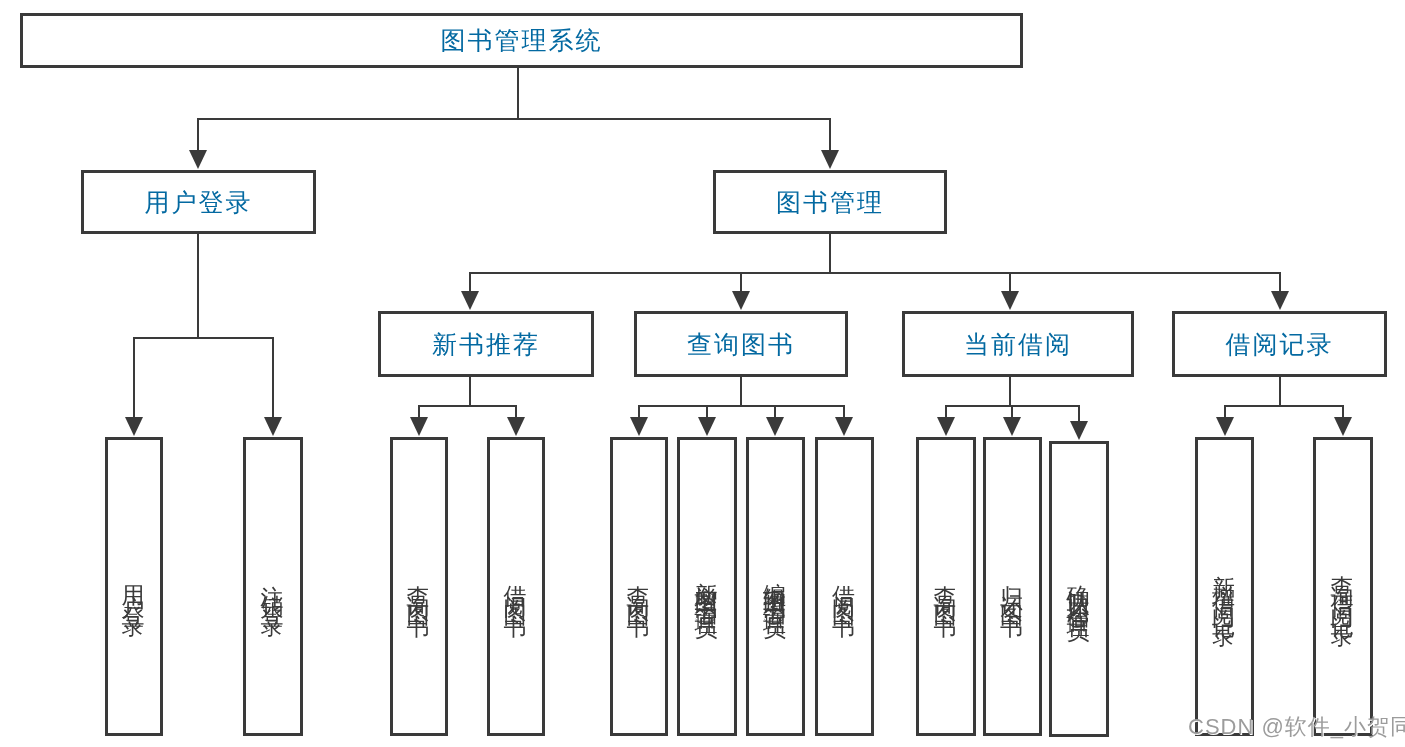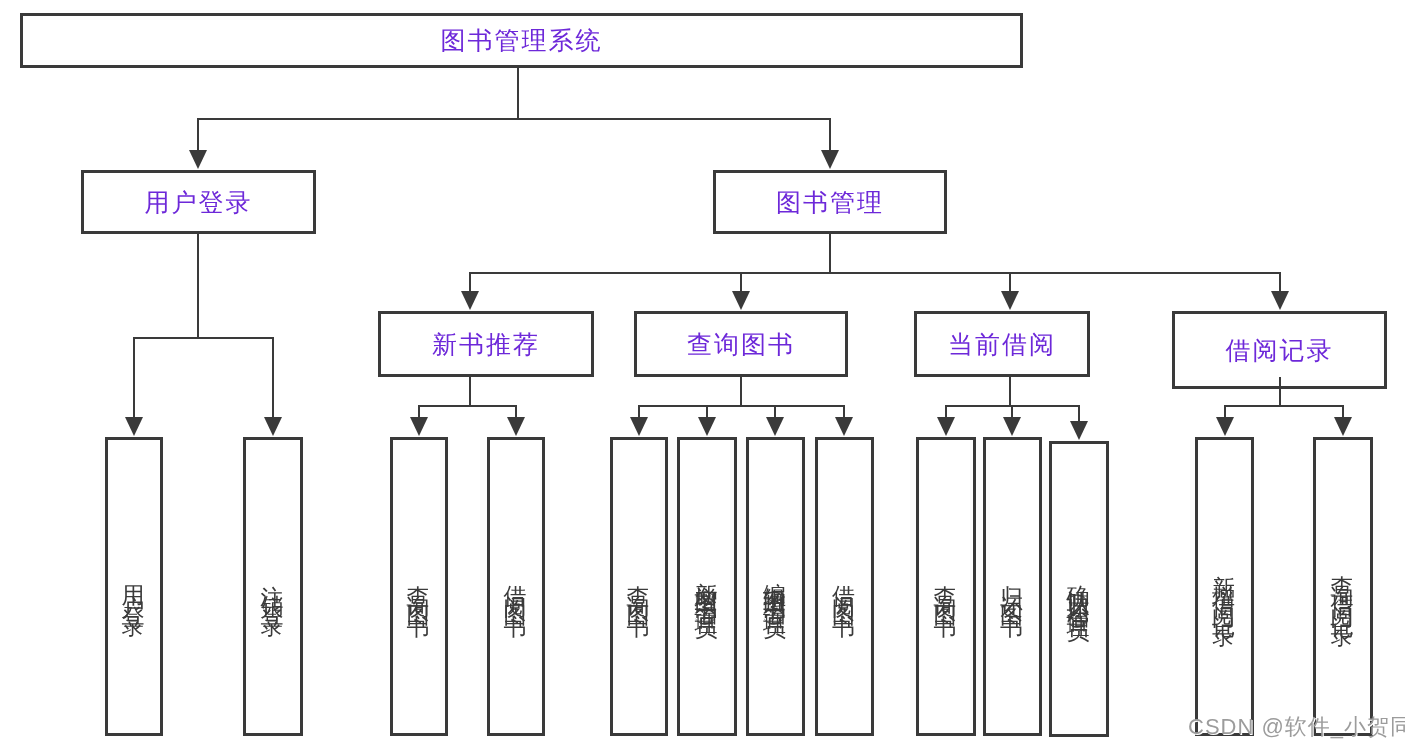--- a/index.html
+++ b/index.html
@@ -12,21 +12,21 @@
     overflow:hidden;
   }
   .box{
     position:absolute;
     box-sizing:border-box;
     border:3px solid #3a3a3a;
     background:#ffffff;
     display:flex;align-items:center;justify-content:center;
     font-size:25px;
     letter-spacing:2px;
-    color:#6d28d9;
+    color:#0369a1;
   }
   .vbox{
     position:absolute;
     box-sizing:border-box;
     border:3px solid #3a3a3a;
     background:#ffffff;
     display:flex;align-items:center;justify-content:center;
     writing-mode:vertical-rl;
     text-orientation:mixed;
     font-size:23px;
@@ -79,22 +79,22 @@
 
   <div class="line" style="left:829px;top:234px;width:2px;height:38px;"></div>
   <div class="line" style="left:469px;top:272px;width:812px;height:2px;"></div>
   <div class="arrow" style="left:469px;top:272px;height:19px;"></div>
   <div class="arrow" style="left:740px;top:272px;height:19px;"></div>
   <div class="arrow" style="left:1009px;top:272px;height:19px;"></div>
   <div class="arrow" style="left:1279px;top:272px;height:19px;"></div>
 
   <div class="box" style="left:362px;top:311px;width:216px;height:66px;margin-left:16px;">新书推荐</div>
   <div class="box" style="left:634px;top:311px;width:214px;height:66px;">查询图书</div>
-  <div class="box" style="left:902px;top:311px;width:176px;height:66px;margin-left:12px;">当前借阅</div>
-  <div class="box" style="left:1172px;top:311px;width:215px;height:78px;">借阅记录</div>
+  <div class="box" style="left:902px;top:311px;width:232px;height:66px;">当前借阅</div>
+  <div class="box" style="left:1172px;top:311px;width:215px;height:66px;">借阅记录</div>
 
   <div class="line" style="left:469px;top:377px;width:2px;height:28px;"></div>
   <div class="line" style="left:418px;top:405px;width:99px;height:2px;"></div>
   <div class="arrow" style="left:418px;top:405px;height:12px;"></div>
   <div class="arrow" style="left:515px;top:405px;height:12px;"></div>
 
   <div class="line" style="left:740px;top:377px;width:2px;height:28px;"></div>
   <div class="line" style="left:638px;top:405px;width:207px;height:2px;"></div>
   <div class="arrow" style="left:638px;top:405px;height:12px;"></div>
   <div class="arrow" style="left:706px;top:405px;height:12px;"></div>

